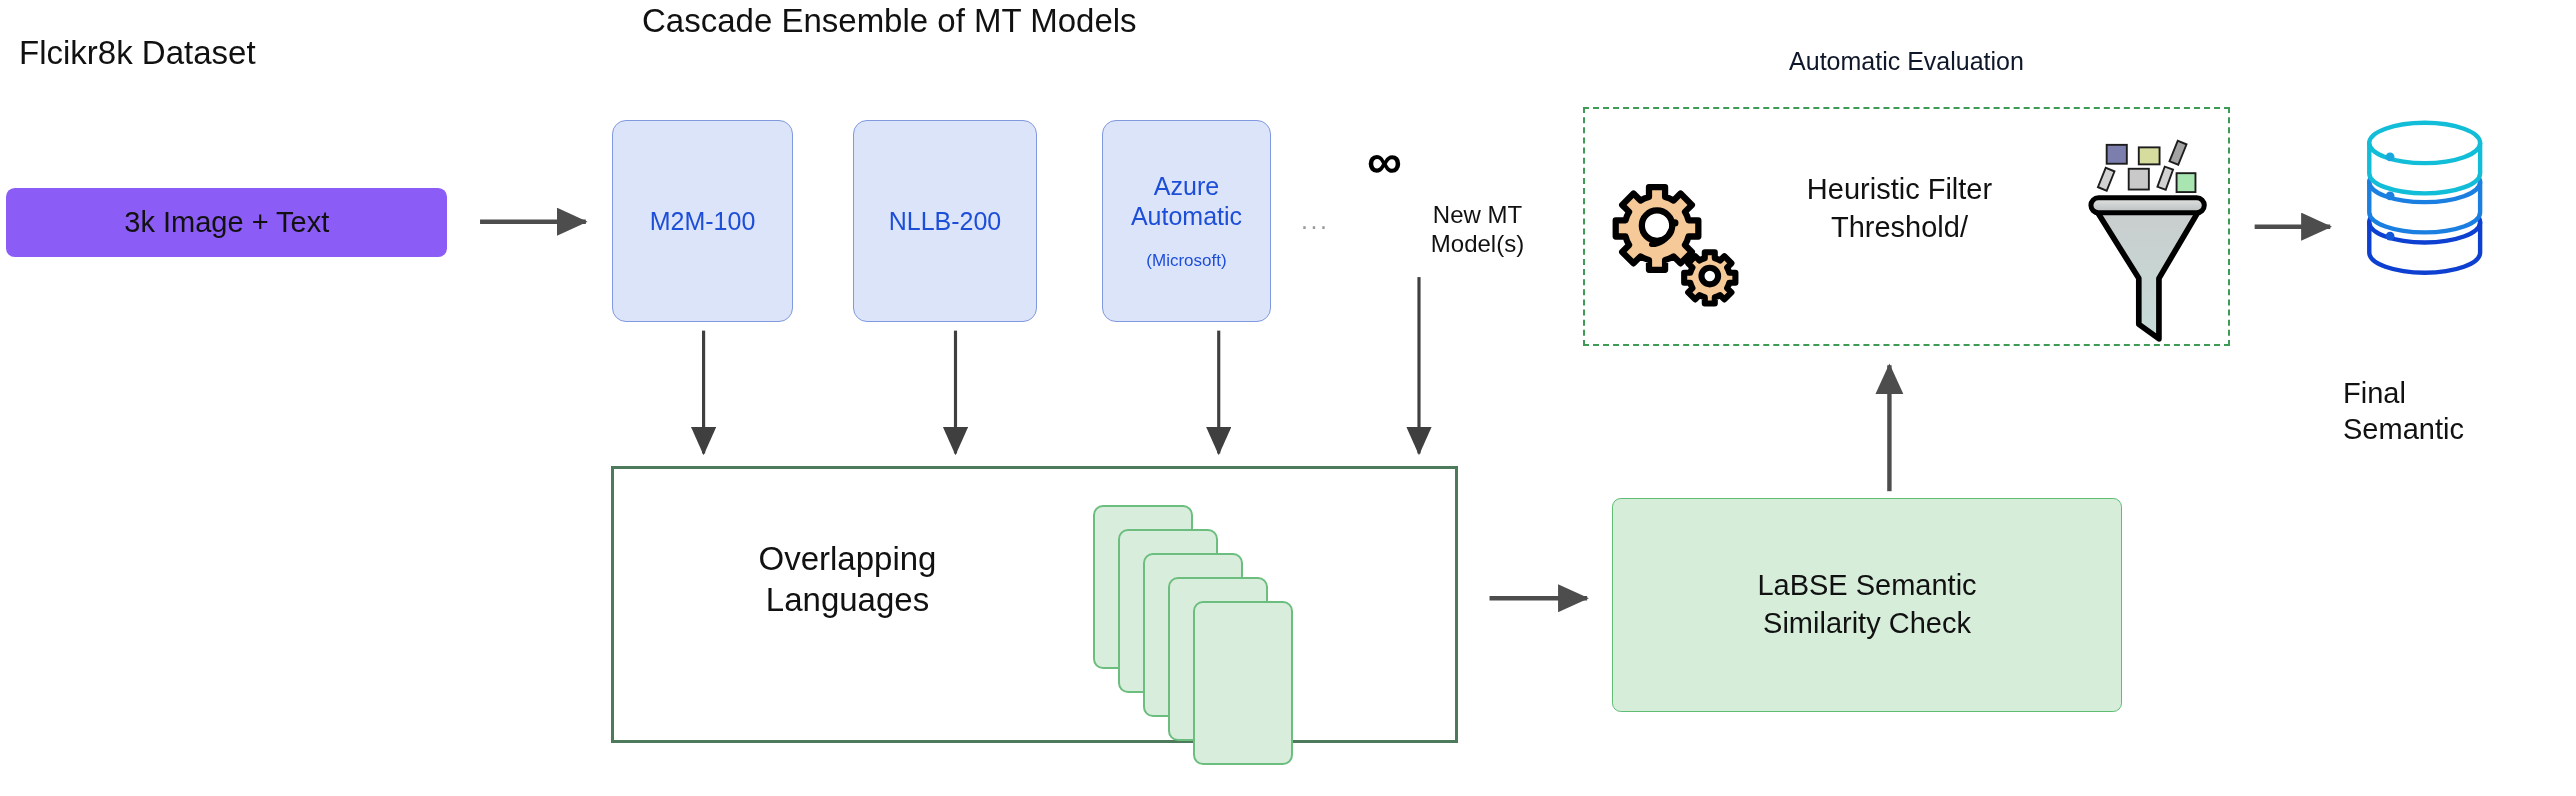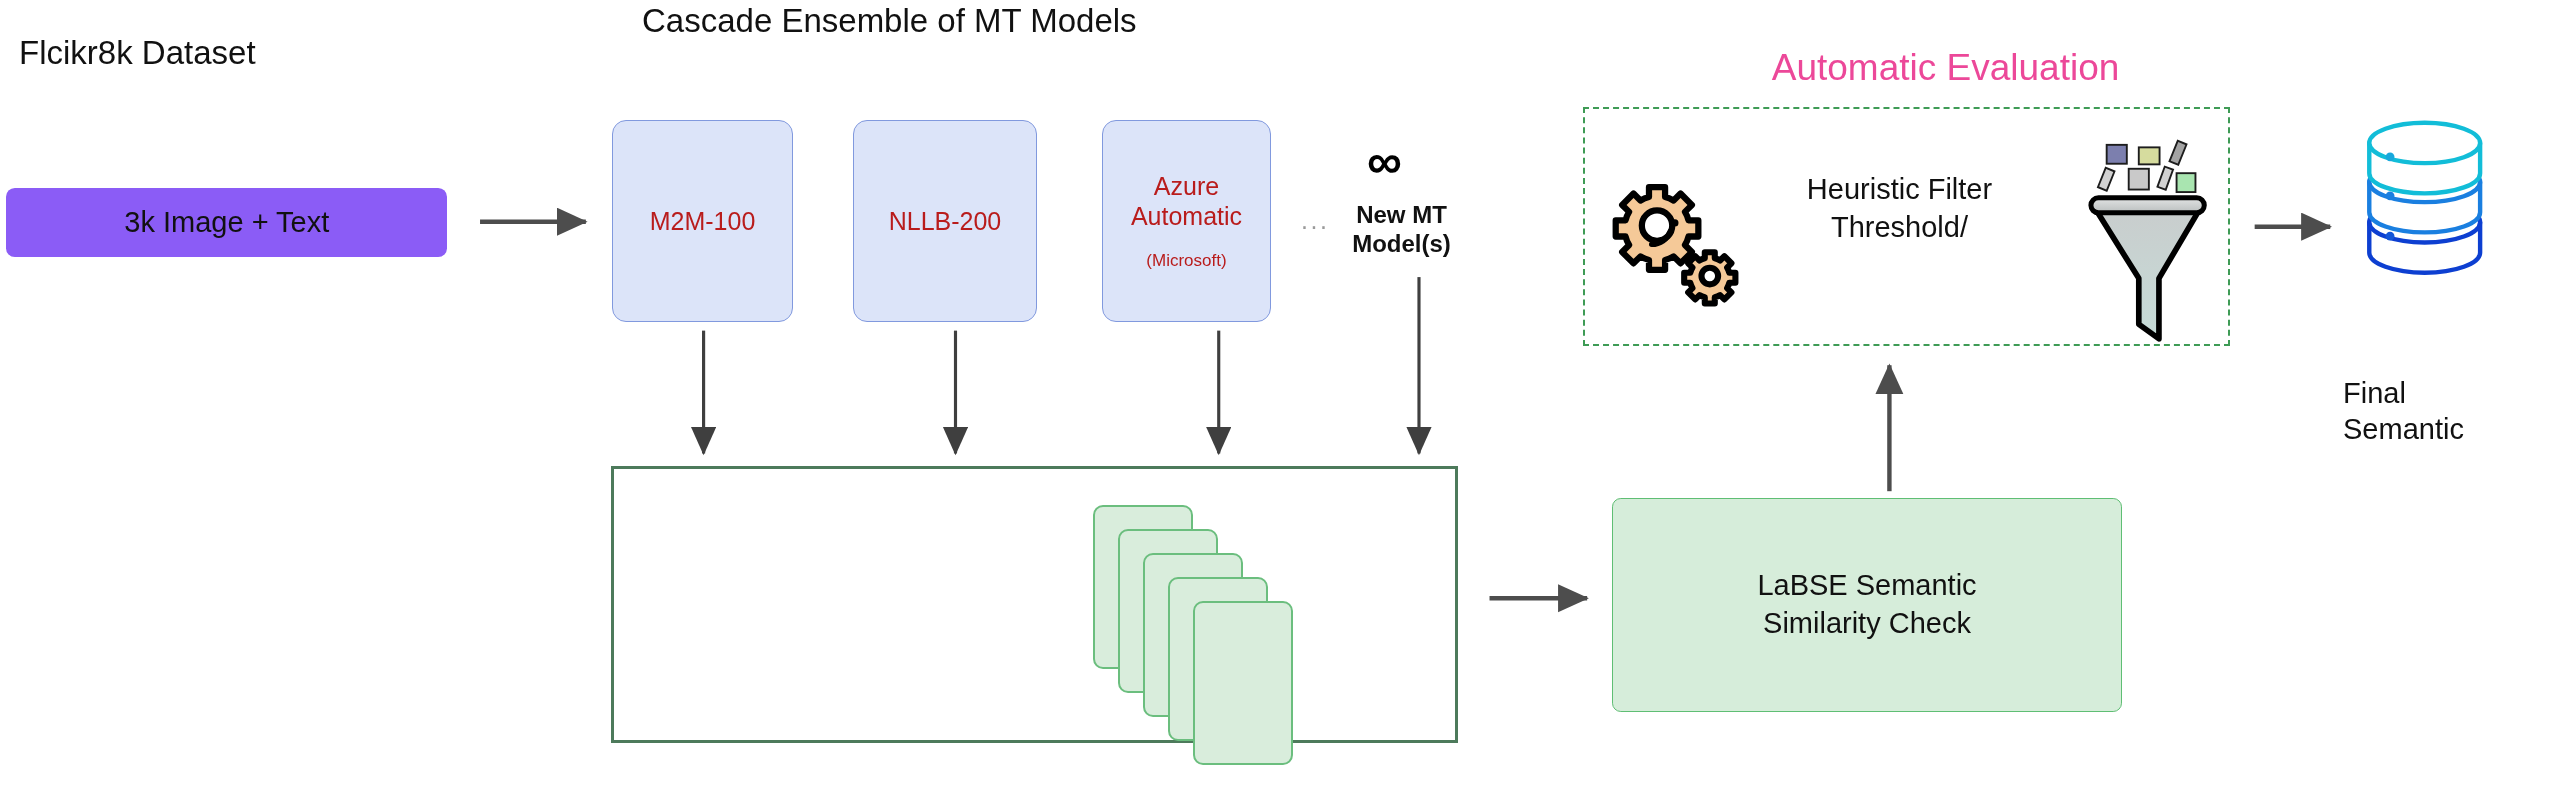--- a/index.html
+++ b/index.html
@@ -41,21 +41,21 @@
   .mt-box {
     background: #DCE4F9;
     border: 1.9px solid #8199DE;
     border-radius: 14px;
     display: flex;
     flex-direction: column;
     align-items: center;
     justify-content: center;
     text-align: center;
     font-size: 25px;
-    color: #b91c1c;
+    color: #1d4ed8;
     line-height: 1.22;
     box-sizing: border-box;
     padding: 5px 3.8px;
   }
   .mt-sub {
     font-size: 17px;
     margin-top: 19px;
   }
   .mt-lines { display: block; }
 
@@ -125,25 +125,25 @@
   
   #eval-box {
     left: 1583px; top: 107px;
     width: 647px; height: 239px;
     border: 2.5px dashed #3E9B55;
     box-sizing: border-box;
     background: #ffffff;
   }
   #eval-label {
     position: absolute;
-    left: 1622px; top: 47px;
+    left: 1583px; top: 47px;
     width: 647px;
     text-align: center;
-    font-size: 37px;
-    color: #ec4899;
+    font-size: 25px;
+    color: #0f172a;
   }
   #filter-label {
     position: absolute;
     left: 1745px; top: 170px;
     width: 309px;
     text-align: center;
     font-size: 29px;
     line-height: 1.32;
     color: #111;
   }
@@ -192,26 +192,30 @@
   <div class="abs mt-box" style="left:1102px; top:120px; width:169px; height:202px;">
     <span class="mt-lines">Azure</span>
     <span class="mt-lines">Automatic</span>
     <span class="mt-sub">(Microsoft)</span>
   </div>
 
   <div class="abs" id="ellipsis-dots" style="left:1301px; top:208px;">...</div>
 
   <div class="abs" id="infinity-glyph" style="left:1367px; top:137px;">∞</div>
 
-  <div class="abs" id="new-mt-label" style="left:1329px; top:200px; width:145px;font-weight:bold;">
+  <div class="abs" id="new-mt-label" style="left:1405px; top:200px; width:145px;">
     <div>New MT</div>
     <div>Model(s)</div>
   </div>
 
   <div id="overlap-box" class="abs">
+    <div id="overlap-label">
+      <div>Overlapping</div>
+      <div>Languages</div>
+    </div>
     <div class="lang-card" style="left:479px; top:36px;"></div>
     <div class="lang-card" style="left:504px; top:60px;"></div>
     <div class="lang-card" style="left:529px; top:84px;"></div>
     <div class="lang-card" style="left:554px; top:108px;"></div>
     <div class="lang-card" style="left:579px; top:132px;"></div>
   </div>
 
   <div id="labse-box" class="abs">
     <div>
       <div>LaBSE Semantic</div>

